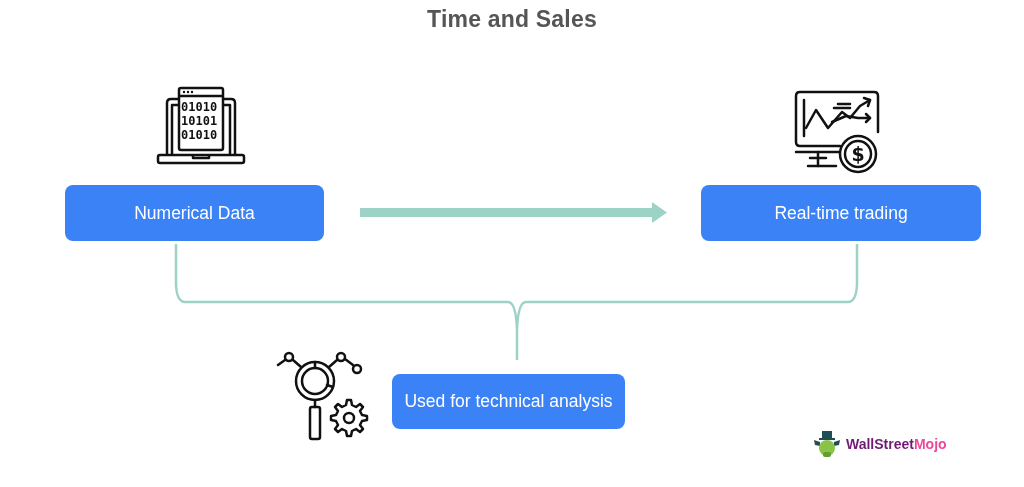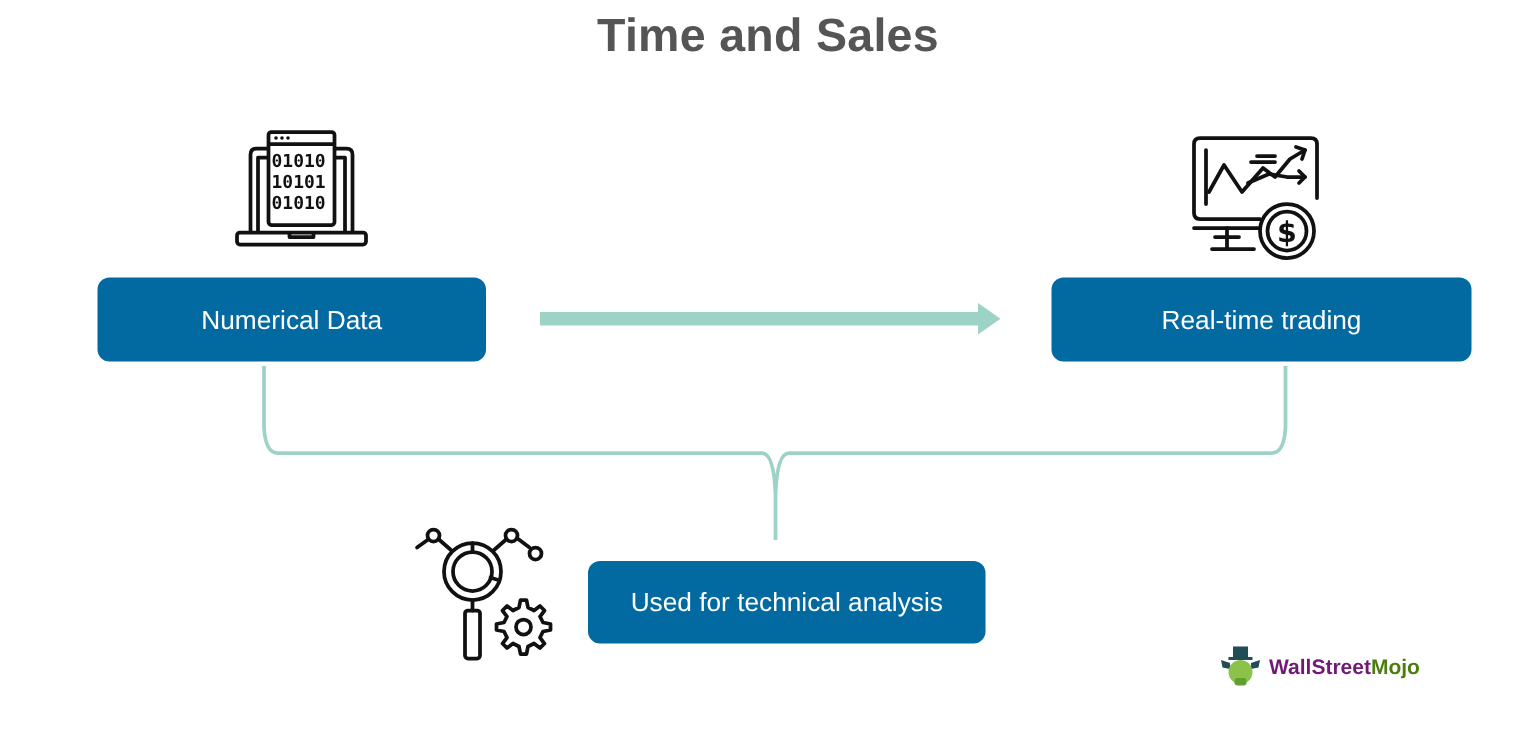--- a/index.html
+++ b/index.html
@@ -1,24 +1,24 @@
 <!DOCTYPE html>
 <html><head>
 <meta charset="utf-8">
 <style>
   html, body { margin: 0; padding: 0; background: #ffffff; }
   body { width: 1024px; height: 487px; position: relative; overflow: hidden; font-family: "Liberation Sans", "DejaVu Sans", sans-serif; }
-  .title { position: absolute; left: 0; width: 1024px; top: 6px; text-align: center; font-size: 31px; font-weight: bold; color: #555555; letter-spacing: 0.2px; }
-  .box { position: absolute; background: #0369a1; border-radius: 8px; color: #ffffff; display: flex; align-items: center; justify-content: center; font-size: 17.5px; }
+  .title { position: absolute; left: 0; width: 1024px; top: 6px; text-align: center; font-size: 23px; font-weight: bold; color: #555555; letter-spacing: 0.2px; }
+  .box { position: absolute; background: #3b82f6; border-radius: 8px; color: #ffffff; display: flex; align-items: center; justify-content: center; font-size: 17.5px; }
   .icon { position: absolute; }
   .connector { position: absolute; left: 0; top: 0; }
   .logo { position: absolute; left: 812px; top: 430px; display: flex; align-items: center; }
   .logo-text { font-size: 14px; font-weight: bold; margin-left: 4px; }
   .logo-text .a { color: #701a75; }
-  .logo-text .b { color: #4d7c0f; }
+  .logo-text .b { color: #ec4899; }
 </style>
 </head>
 <body>
 
 <div class="title">Time and Sales</div>
 
 <svg class="connector" width="1024" height="487">
 
   <g>
     <rect x="360" y="208" width="294" height="9" fill="#9dd3c7"></rect>
@@ -27,21 +27,21 @@
 
   <path d="M176,244 L176,285 Q177,302 185,302 L508,302 Q516,302 517,330 L517,360 M517,330 Q518,302 526,302 L848,302 Q856,302 857,285 L857,244" fill="none" stroke="#9dd3c7" stroke-width="2.5"></path>
 </svg>
 
 <div class="box" style="left:65px; top:185px; width:259px; height:56px;">
   <span>Numerical Data</span>
 </div>
 <div class="box" style="left:701px; top:185px; width:280px; height:56px;">
   <span>Real-time trading</span>
 </div>
-<div class="box" style="left:392px; top:374px; width:265px; height:55px;">
+<div class="box" style="left:392px; top:374px; width:233px; height:55px;">
   <span>Used for technical analysis</span>
 </div>
 
 <svg class="icon" style="left:155px; top:85px;" width="92" height="84" viewBox="0 0 92 84">
   <g fill="none" stroke="#111" stroke-width="2.5" stroke-linejoin="round">
     <path d="M12,70 L12,18 Q12,14 16,14 L24,14"></path>
     <path d="M68,14 L76,14 Q80,14 80,18 L80,70"></path>
     <path d="M17,70 L17,20 L24,20"></path>
     <path d="M68,20 L75,20 L75,70"></path>
     <rect x="3" y="70" width="86" height="8" rx="2"></rect>

